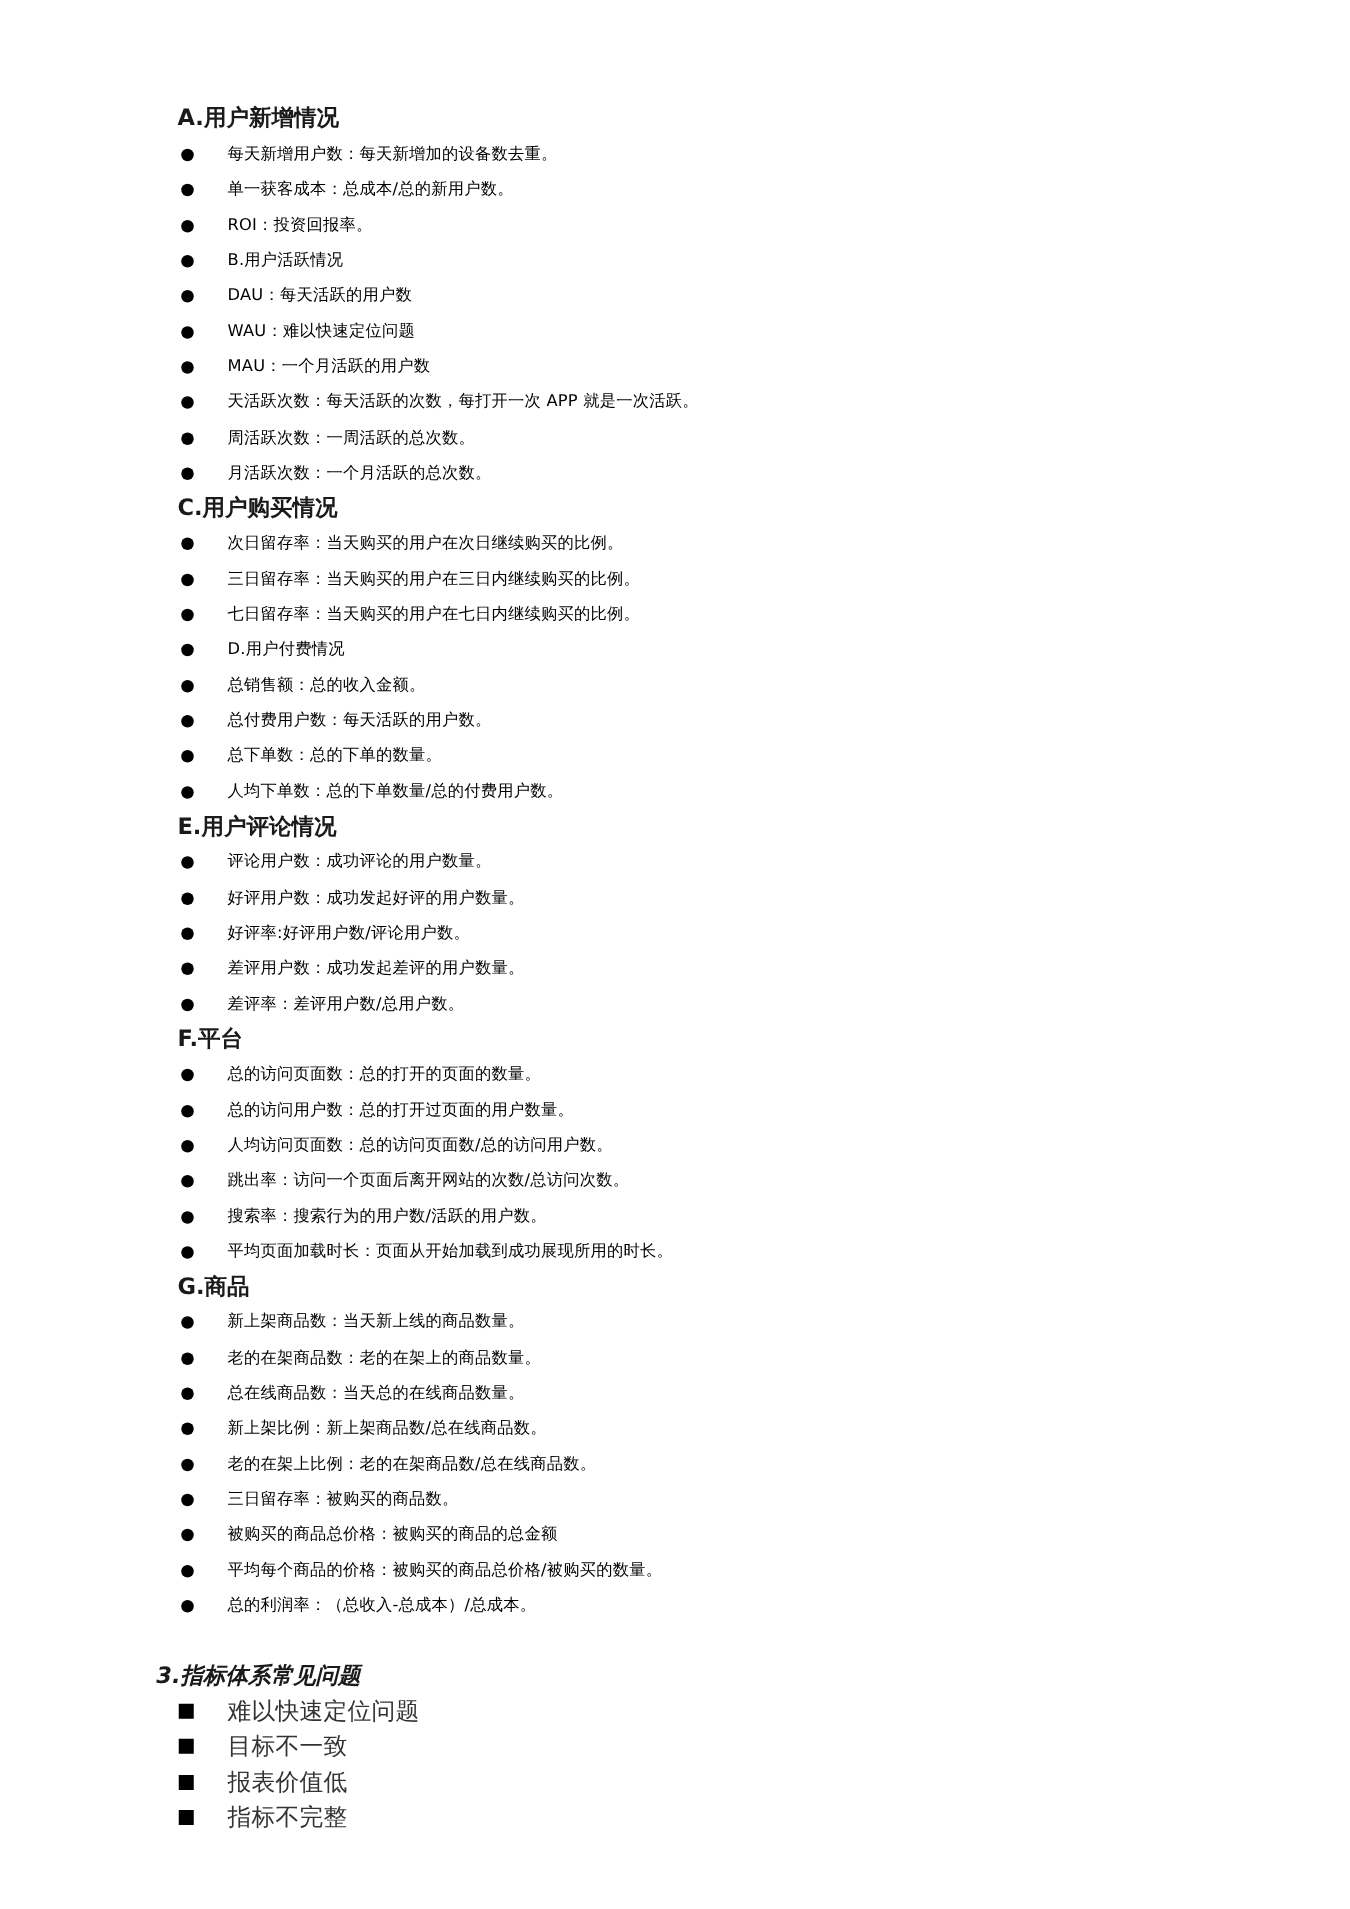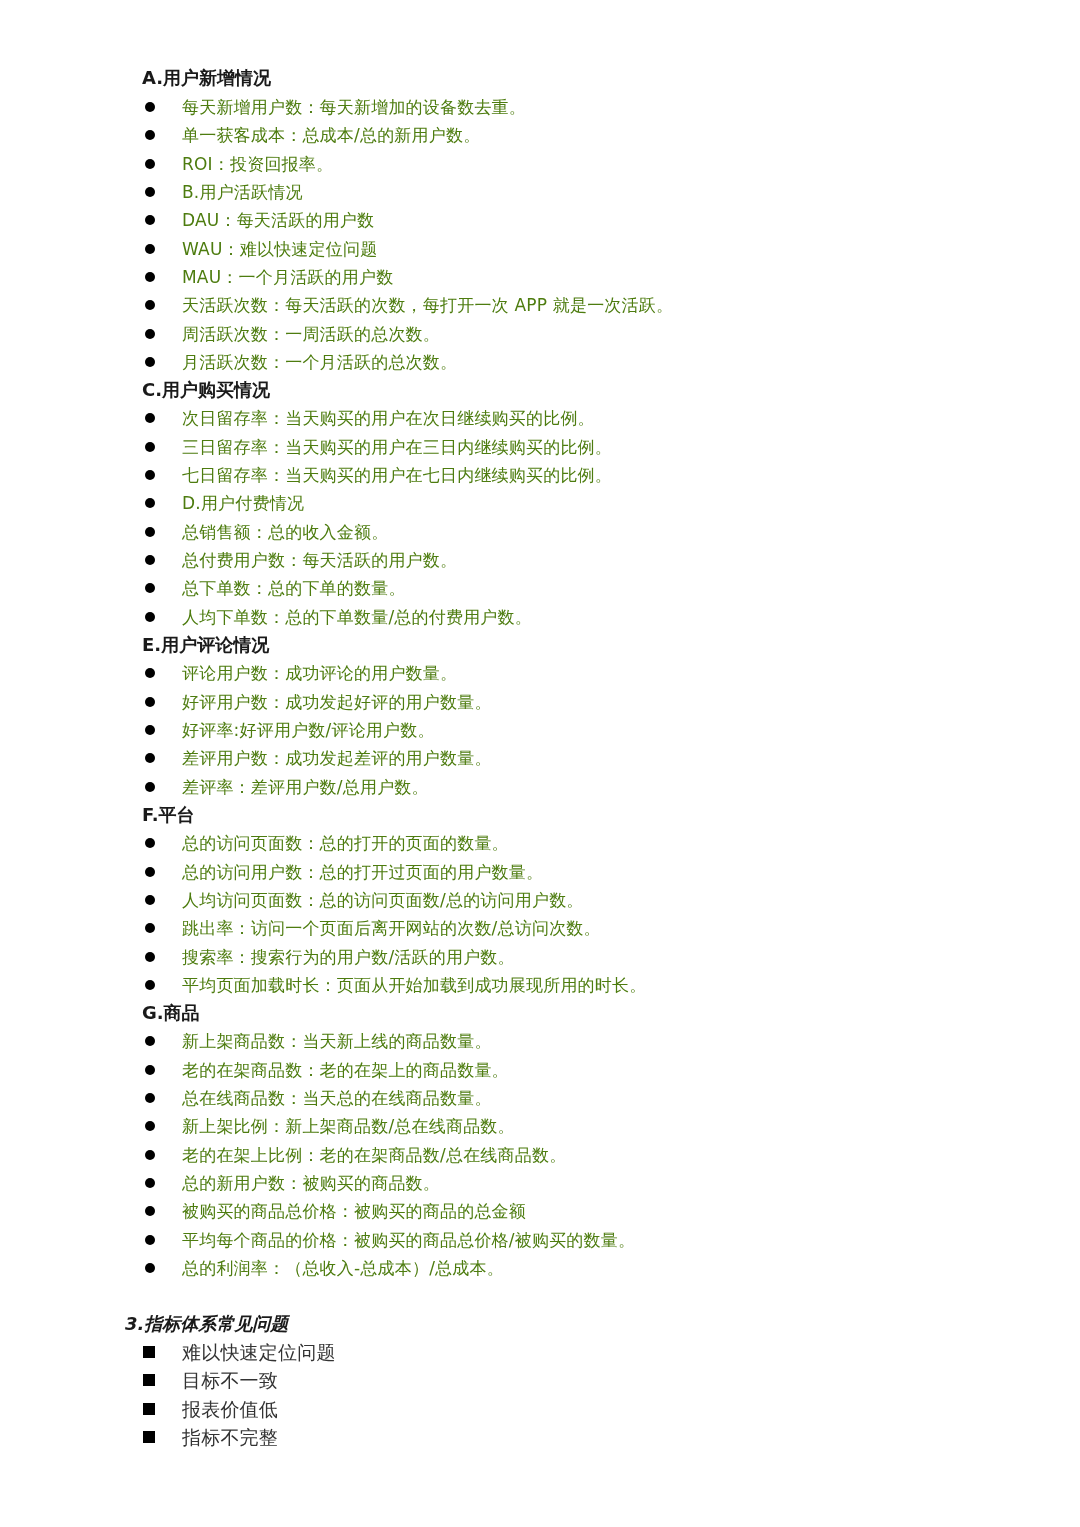--- a/index.html
+++ b/index.html
@@ -10,21 +10,21 @@
     body {
       width: 1080px;
       height: 1527px;
       position: relative;
       overflow: hidden;
       font-family: "DejaVu Sans", "Liberation Sans", sans-serif;
       color: #333333;
     }
     .page {
       position: absolute;
-      left: 0; top: 0;
+      left: 0; top: 17px;
       width: 1080px; height: 1292px;
     }
     .line {
       position: absolute;
       left: 0;
       height: 28px;
       line-height: 28px;
       white-space: nowrap;
     }
     .heading {
@@ -54,22 +54,22 @@
       left: 143px;
       top: 8px;
       width: 12px;
       height: 12px;
       background: #000000;
     }
     .text {
       position: absolute;
       left: 182px;
       top: 0;
-      font-size: 17px;
-      color: #4d7c0f;
+      font-size: 13px;
+      color: #000000;
       letter-spacing: 0.2px;
     }
     .text.big {
       font-size: 19px;
       color: #333333;
     }
   </style>
 </head>
 <body>
 
@@ -215,21 +215,21 @@
   <div class="line" style="top:1112px;">
       <span class="dot"></span>
       <span class="text">新上架比例：新上架商品数/总在线商品数。</span>
     </div>
   <div class="line" style="top:1141px;">
       <span class="dot"></span>
       <span class="text">老的在架上比例：老的在架商品数/总在线商品数。</span>
     </div>
   <div class="line" style="top:1169px;">
       <span class="dot"></span>
-      <span class="text">总的新用户数：被购买的商品数。</span>
+      <span class="text">三日留存率：被购买的商品数。</span>
     </div>
   <div class="line" style="top:1197px;">
       <span class="dot"></span>
       <span class="text">被购买的商品总价格：被购买的商品的总金额</span>
     </div>
   <div class="line" style="top:1226px;">
       <span class="dot"></span>
       <span class="text">平均每个商品的价格：被购买的商品总价格/被购买的数量。</span>
     </div>
   <div class="line" style="top:1254px;">

